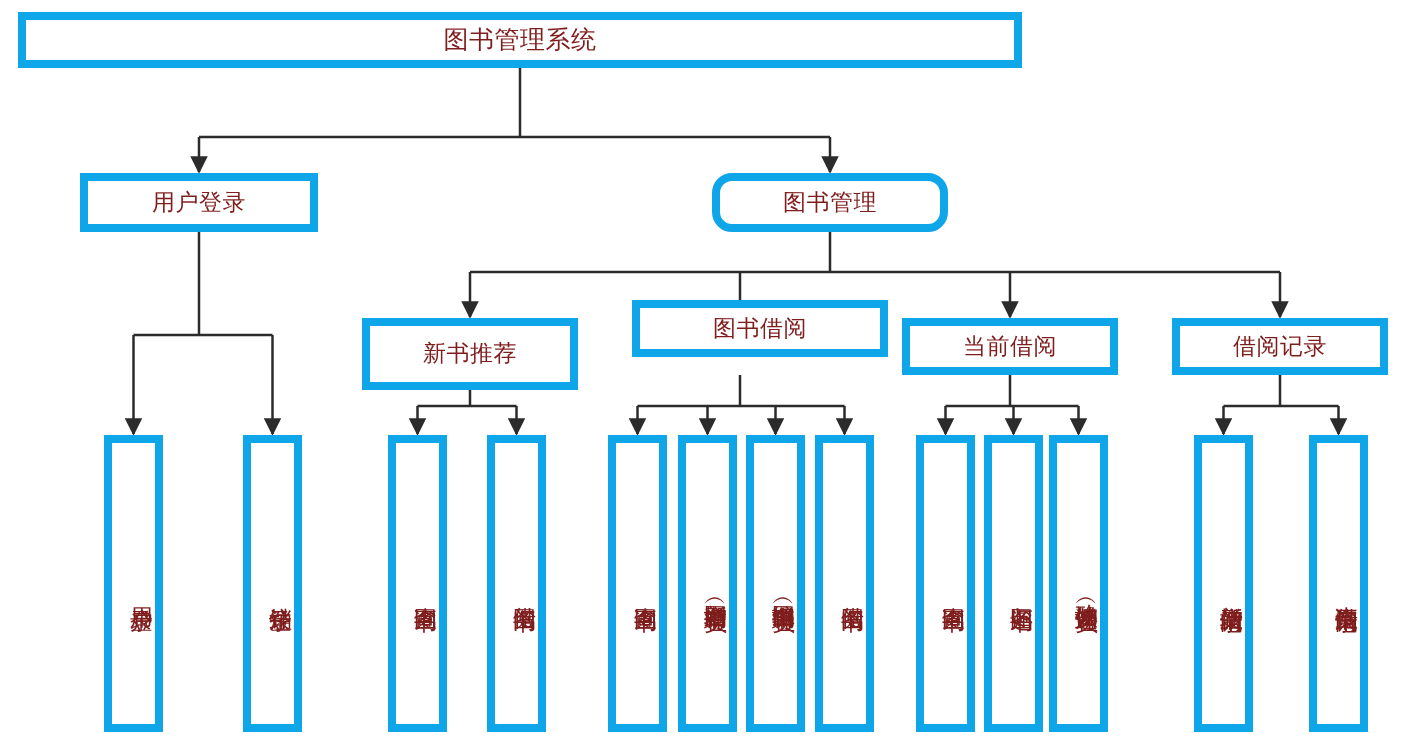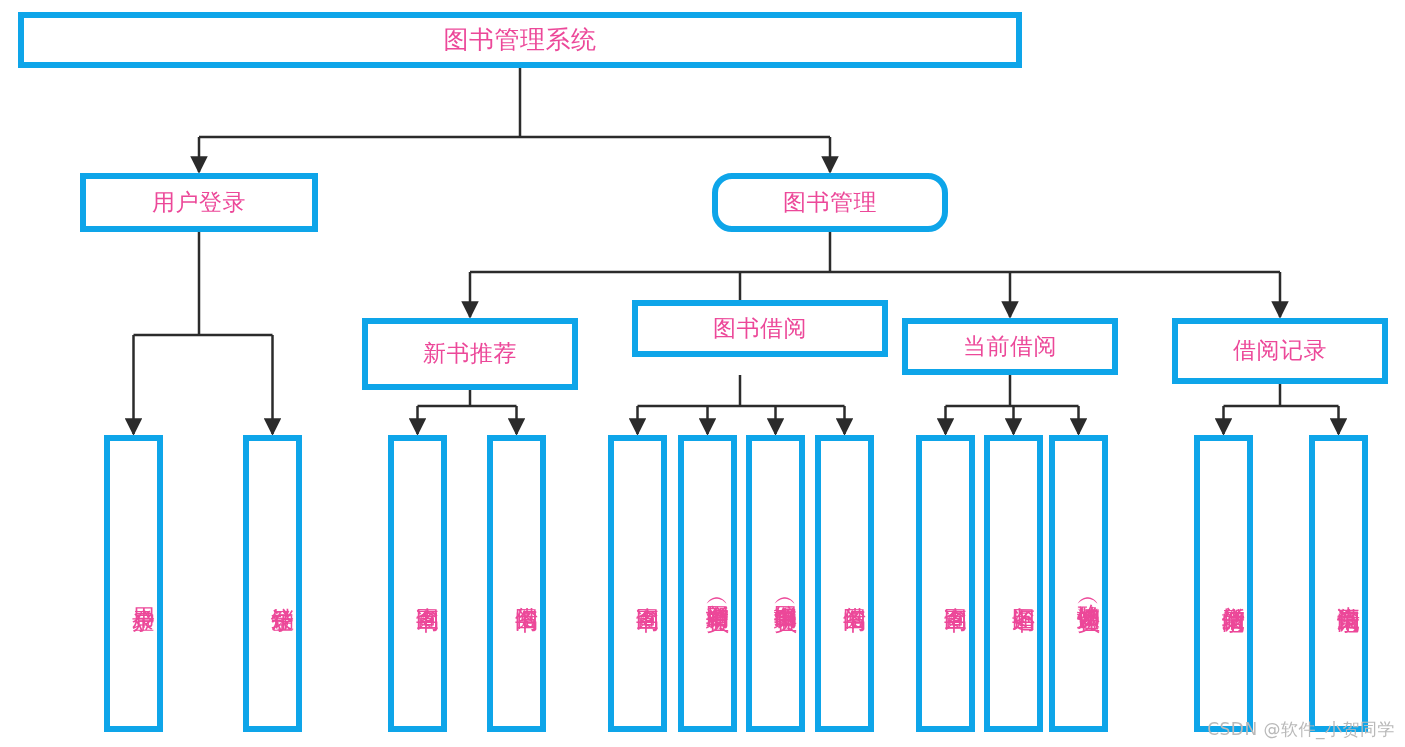--- a/index.html
+++ b/index.html
@@ -21,25 +21,25 @@
     position: absolute;
     left: 0;
     top: 0;
     width: 1405px;
     height: 747px;
   }
   .node {
     position: absolute;
     box-sizing: border-box;
     background: #ffffff;
-    border: 6px solid #0ea5e9;
+    border: 8px solid #0ea5e9;
     display: flex;
     align-items: center;
     justify-content: center;
-    color: #ec4899;
+    color: #7f1d1d;
   }
   .node.horiz {
     font-size: 23px;
     line-height: 1.1;
     letter-spacing: 0.5px;
   }
   .node.vert {
     writing-mode: vertical-rl;
     text-orientation: upright;
     font-size: 23px;
@@ -128,21 +128,21 @@
       </div>
       <div class="node horiz" style="left: 362px; top: 318px; width: 216px; height: 72px;">
         <span class="hlabel">新书推荐</span>
       </div>
       <div class="node horiz" style="left: 632px; top: 300px; width: 256px; height: 57px;">
         <span class="hlabel">图书借阅</span>
       </div>
       <div class="node horiz" style="left: 902px; top: 318px; width: 216px; height: 57px;">
         <span class="hlabel">当前借阅</span>
       </div>
-      <div class="node horiz" style="left: 1172px; top: 318px; width: 216px; height: 66px;">
+      <div class="node horiz" style="left: 1172px; top: 318px; width: 216px; height: 57px;">
         <span class="hlabel">借阅记录</span>
       </div>
       <div class="node vert" style="left: 104px; top: 435px; width: 59px; height: 297px;">
         <span class="vlabel">用户登录</span>
       </div>
       <div class="node vert" style="left: 243px; top: 435px; width: 59px; height: 297px;">
         <span class="vlabel">注销登录</span>
       </div>
       <div class="node vert" style="left: 388px; top: 435px; width: 59px; height: 297px;">
         <span class="vlabel">查询图书</span>
@@ -172,14 +172,13 @@
         <span class="vlabel">确认归还（管理员）</span>
       </div>
       <div class="node vert" style="left: 1194px; top: 435px; width: 59px; height: 297px;">
         <span class="vlabel">新增借阅记录</span>
       </div>
       <div class="node vert" style="left: 1309px; top: 435px; width: 59px; height: 297px;">
         <span class="vlabel">查询借阅记录</span>
       </div>
     </div>
 
-  <div id="watermark">CSDN @软件_小贺同学</div>
 </div>
 
 </body></html>

